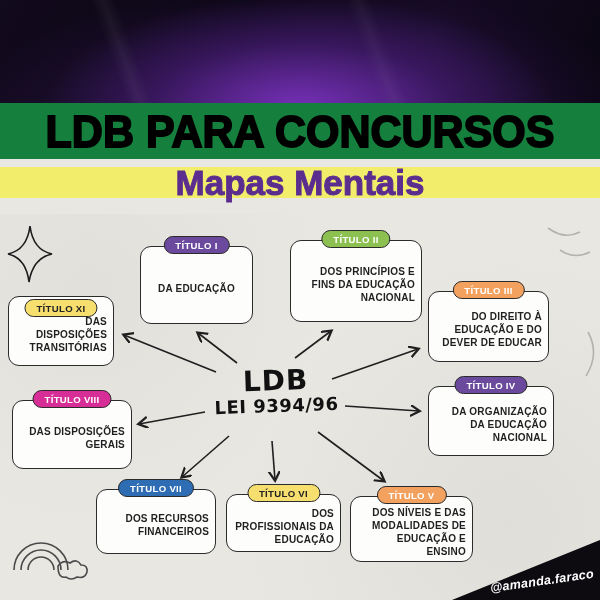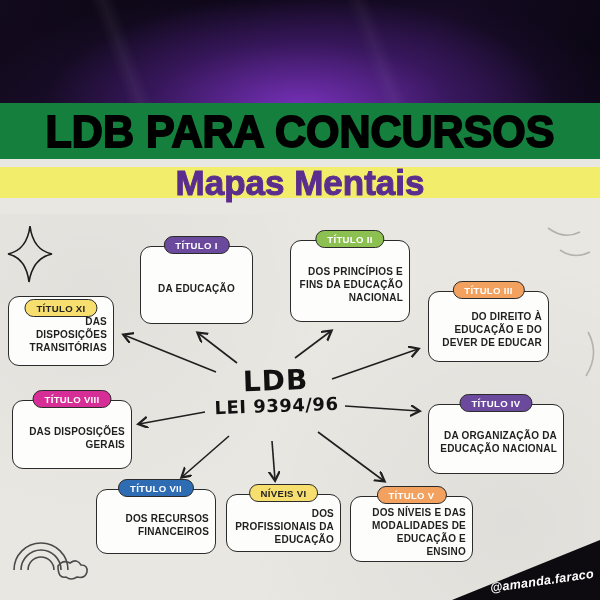--- a/index.html
+++ b/index.html
@@ -60,23 +60,23 @@
     font-size:10px;font-weight:700;color:#1f1f1f;line-height:1.3;letter-spacing:.2px;
     text-transform:uppercase;
     text-align:right;
   }
   .pill{
     position:absolute;top:-11px;left:50%;transform:translateX(-50%);
     border:1.6px solid #2b2b2b;border-radius:11px;padding:2.5px 11px;
     font-size:9.6px;font-weight:700;white-space:nowrap;letter-spacing:.3px;
   }
   .n1{left:140px;top:246px;width:113px;height:78px;}
-  .n2{left:290px;top:240px;width:120px;height:82px;}
+  .n2{left:290px;top:240px;width:132px;height:82px;}
   .n3{left:428px;top:291px;width:121px;height:71px;}
-  .n4{left:428px;top:404px;width:136px;height:70px;}
+  .n4{left:428px;top:386px;width:126px;height:70px;}
   .n5{left:350px;top:496px;width:123px;height:66px;}
   .n6{left:226px;top:494px;width:115px;height:58px;}
   .n7{left:96px;top:489px;width:120px;height:65px;}
   .n8{left:12px;top:400px;width:120px;height:69px;}
   .n9{left:8px;top:296px;width:106px;height:70px;}
   
   .watermark{
     position:absolute;left:487px;top:574px;width:110px;color:#fff;
     font-size:12.5px;font-style:italic;font-weight:700;transform:rotate(-8deg);
     text-align:center;letter-spacing:.3px;z-index:5;
@@ -153,21 +153,21 @@
 </div>
 <div class="node n4">
   <span class="pill" style="background: rgb(107, 74, 158); color: rgb(255, 255, 255);">TÍTULO IV</span>
   <span class="node-text">DA ORGANIZAÇÃO DA EDUCAÇÃO NACIONAL</span>
 </div>
 <div class="node n5">
   <span class="pill" style="background: rgb(242, 161, 95); color: rgb(255, 255, 255);">TÍTULO V</span>
   <span class="node-text">DOS NÍVEIS E DAS MODALIDADES DE EDUCAÇÃO E ENSINO</span>
 </div>
 <div class="node n6">
-  <span class="pill" style="background: rgb(246, 223, 110); color: rgb(34, 34, 34);">NÍVEIS VI</span>
+  <span class="pill" style="background: rgb(246, 223, 110); color: rgb(34, 34, 34);">TÍTULO VI</span>
   <span class="node-text">DOS PROFISSIONAIS DA EDUCAÇÃO</span>
 </div>
 <div class="node n7">
   <span class="pill" style="background: rgb(46, 109, 180); color: rgb(255, 255, 255);">TÍTULO VII</span>
   <span class="node-text">DOS RECURSOS FINANCEIROS</span>
 </div>
 <div class="node n8">
   <span class="pill" style="background: rgb(214, 46, 150); color: rgb(255, 255, 255);">TÍTULO VIII</span>
   <span class="node-text">DAS DISPOSIÇÕES GERAIS</span>
 </div>

